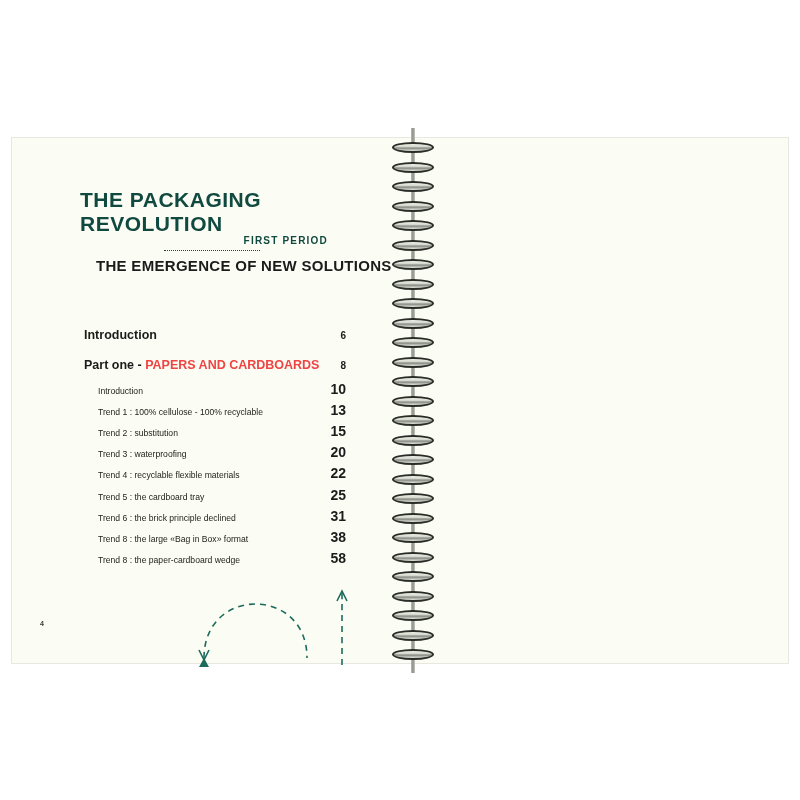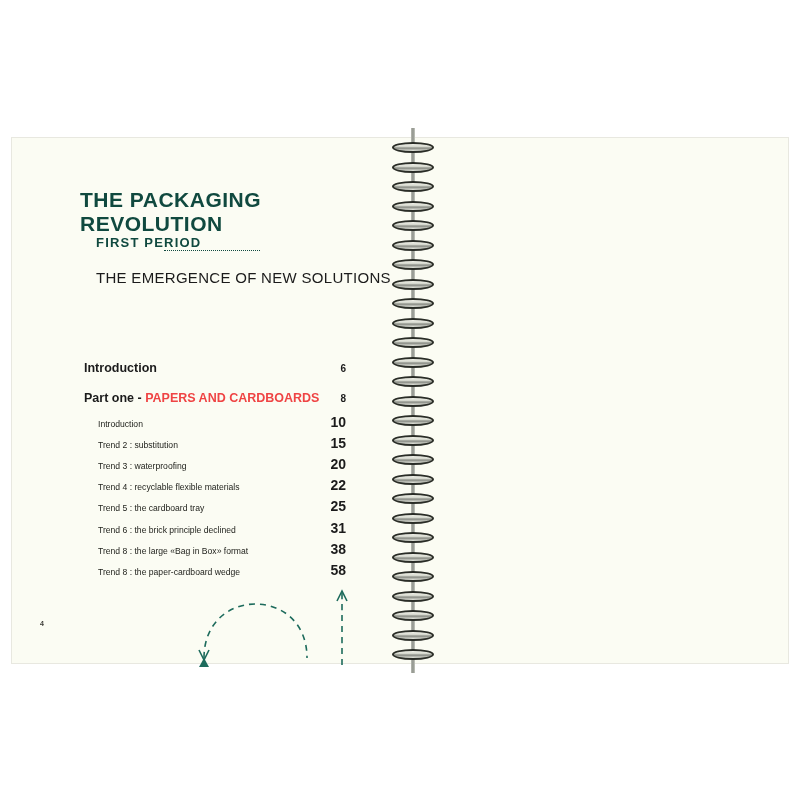--- a/index.html
+++ b/index.html
@@ -73,47 +73,47 @@
     font-weight: bold;
     letter-spacing: 0.5px;
     color: #10493f;
     font-family: "Liberation Sans", sans-serif;
   }
   .first-period {
     position: absolute;
     left: 84px;
     top: 97px;
     width: 232px;
-    text-align: left;
-    font-size: 13px;
+    text-align: right;
+    font-size: 10px;
     font-weight: bold;
     letter-spacing: 1.2px;
     color: #10493f;
   }
   .rule {
     position: absolute;
     left: 152px;
     top: 112px;
     width: 96px;
     height: 0;
     border-top: 1px dotted #10493f;
   }
   .title-sub {
     position: absolute;
     left: 84px;
-    top: 131px;
+    top: 119px;
     font-size: 15px;
-    font-weight: normal;
+    font-weight: bold;
     letter-spacing: 0.3px;
     color: #1b1b1b;
   }
   .toc {
     position: absolute;
   }
-  .toc-left { left: 72px; top: 190px; width: 262px; margin-top: 33px; }
+  .toc-left { left: 72px; top: 190px; width: 262px; }
 
   .sec-head {
     display: flex;
     justify-content: space-between;
     align-items: baseline;
     margin-top: 16px;
     margin-bottom: 6px;
   }
   .sec-head:first-child { margin-top: 0; }
   .sec-title {
@@ -179,20 +179,24 @@
         </div>
 
         <div class="sec-head">
           <span class="sec-title"><span>Part one - </span><span class="accent">PAPERS AND CARDBOARDS</span></span>
           <span class="sec-page">8</span>
         </div>
 
         <div class="row">
             <span>Introduction</span>
             <span class="p">10</span>
+          </div>
+        <div class="row">
+            <span>Trend 1 : 100% cellulose - 100% recyclable</span>
+            <span class="p">13</span>
           </div>
         <div class="row">
             <span>Trend 2 : substitution</span>
             <span class="p">15</span>
           </div>
         <div class="row">
             <span>Trend 3 : waterproofing</span>
             <span class="p">20</span>
           </div>
         <div class="row">

